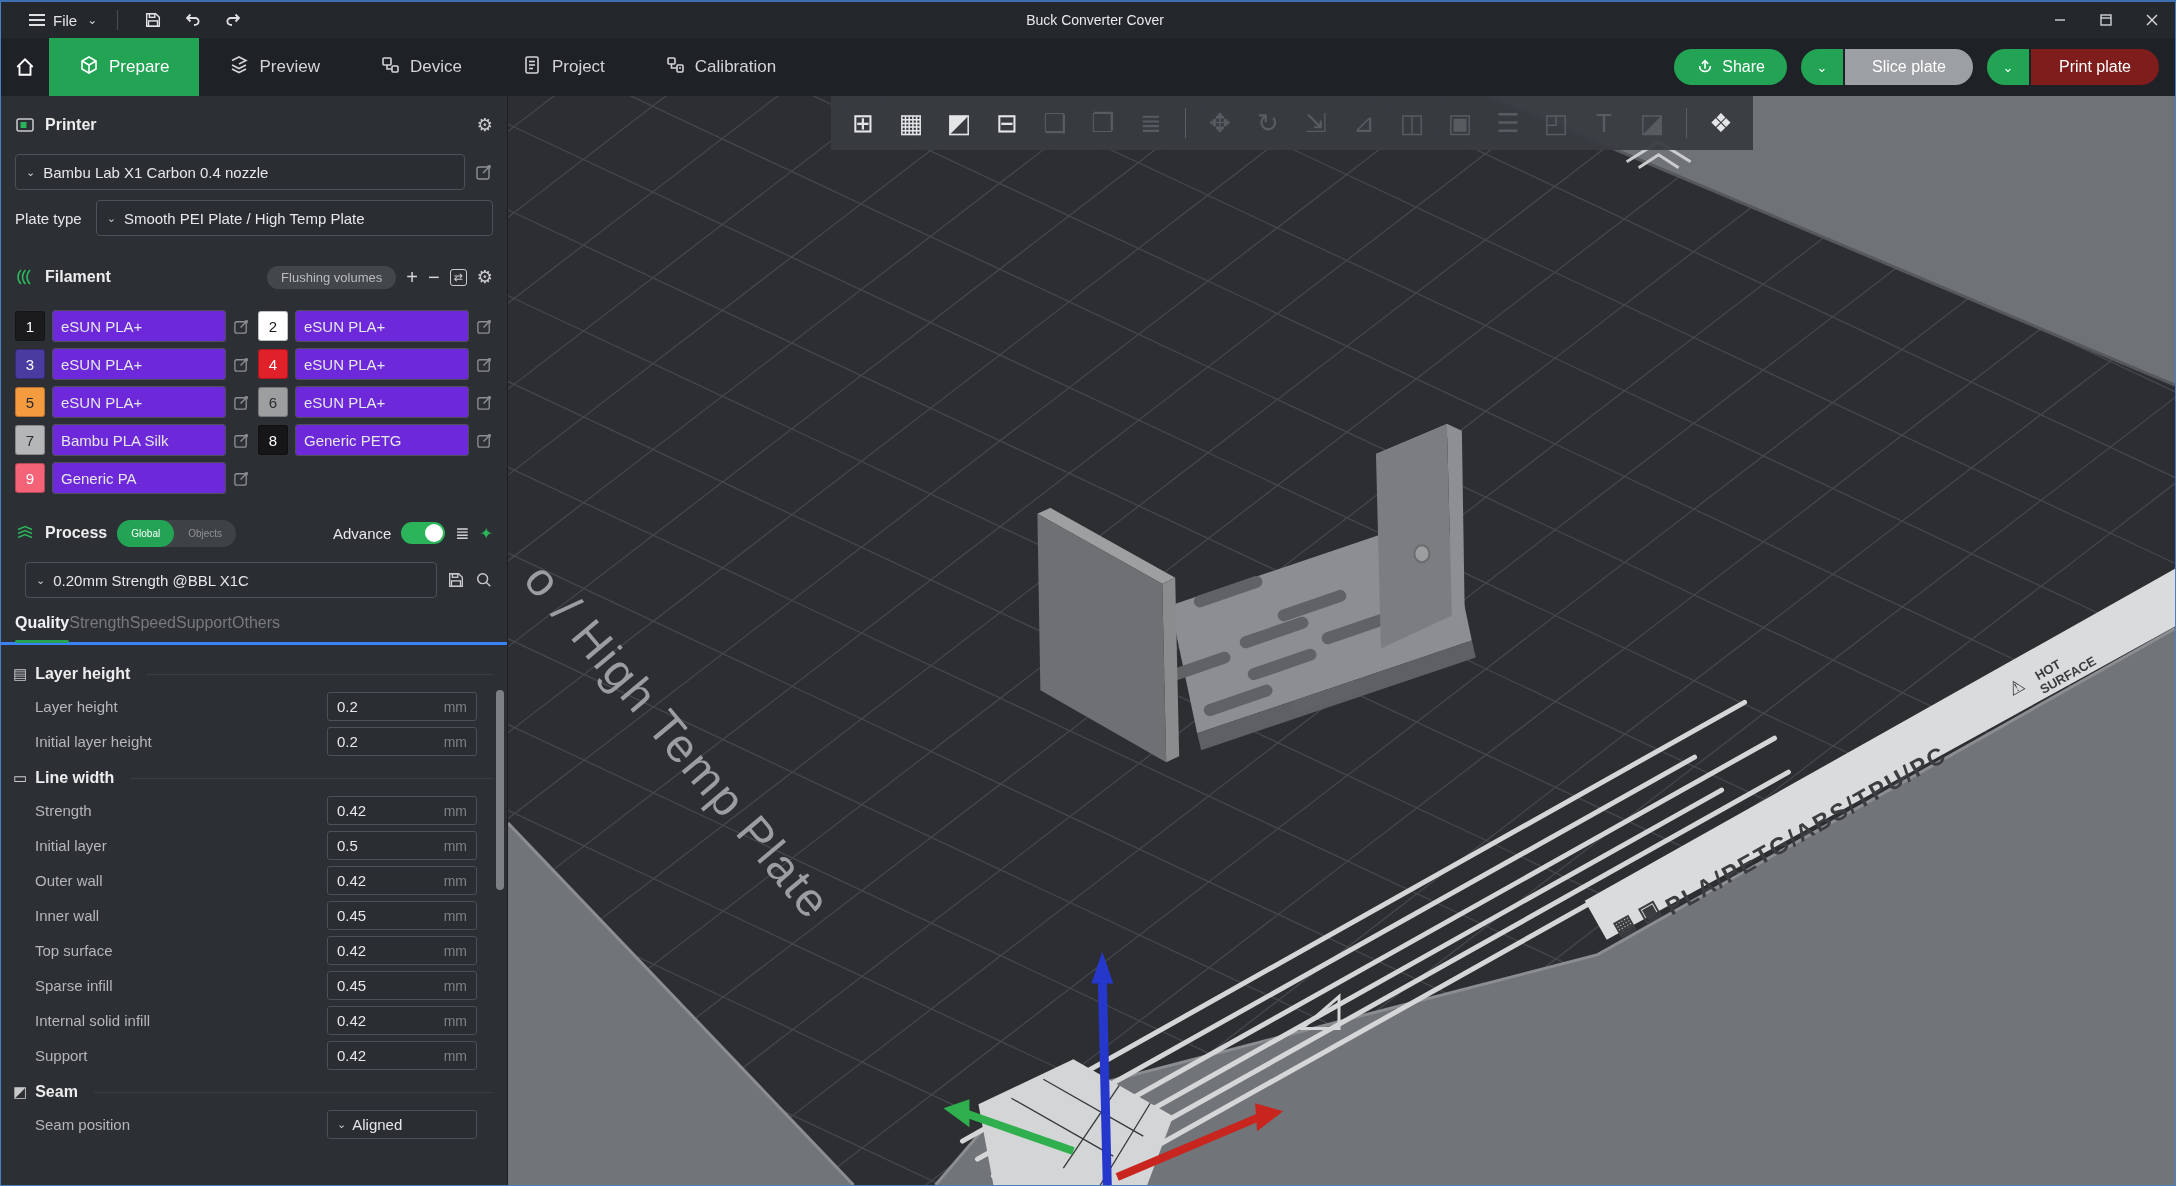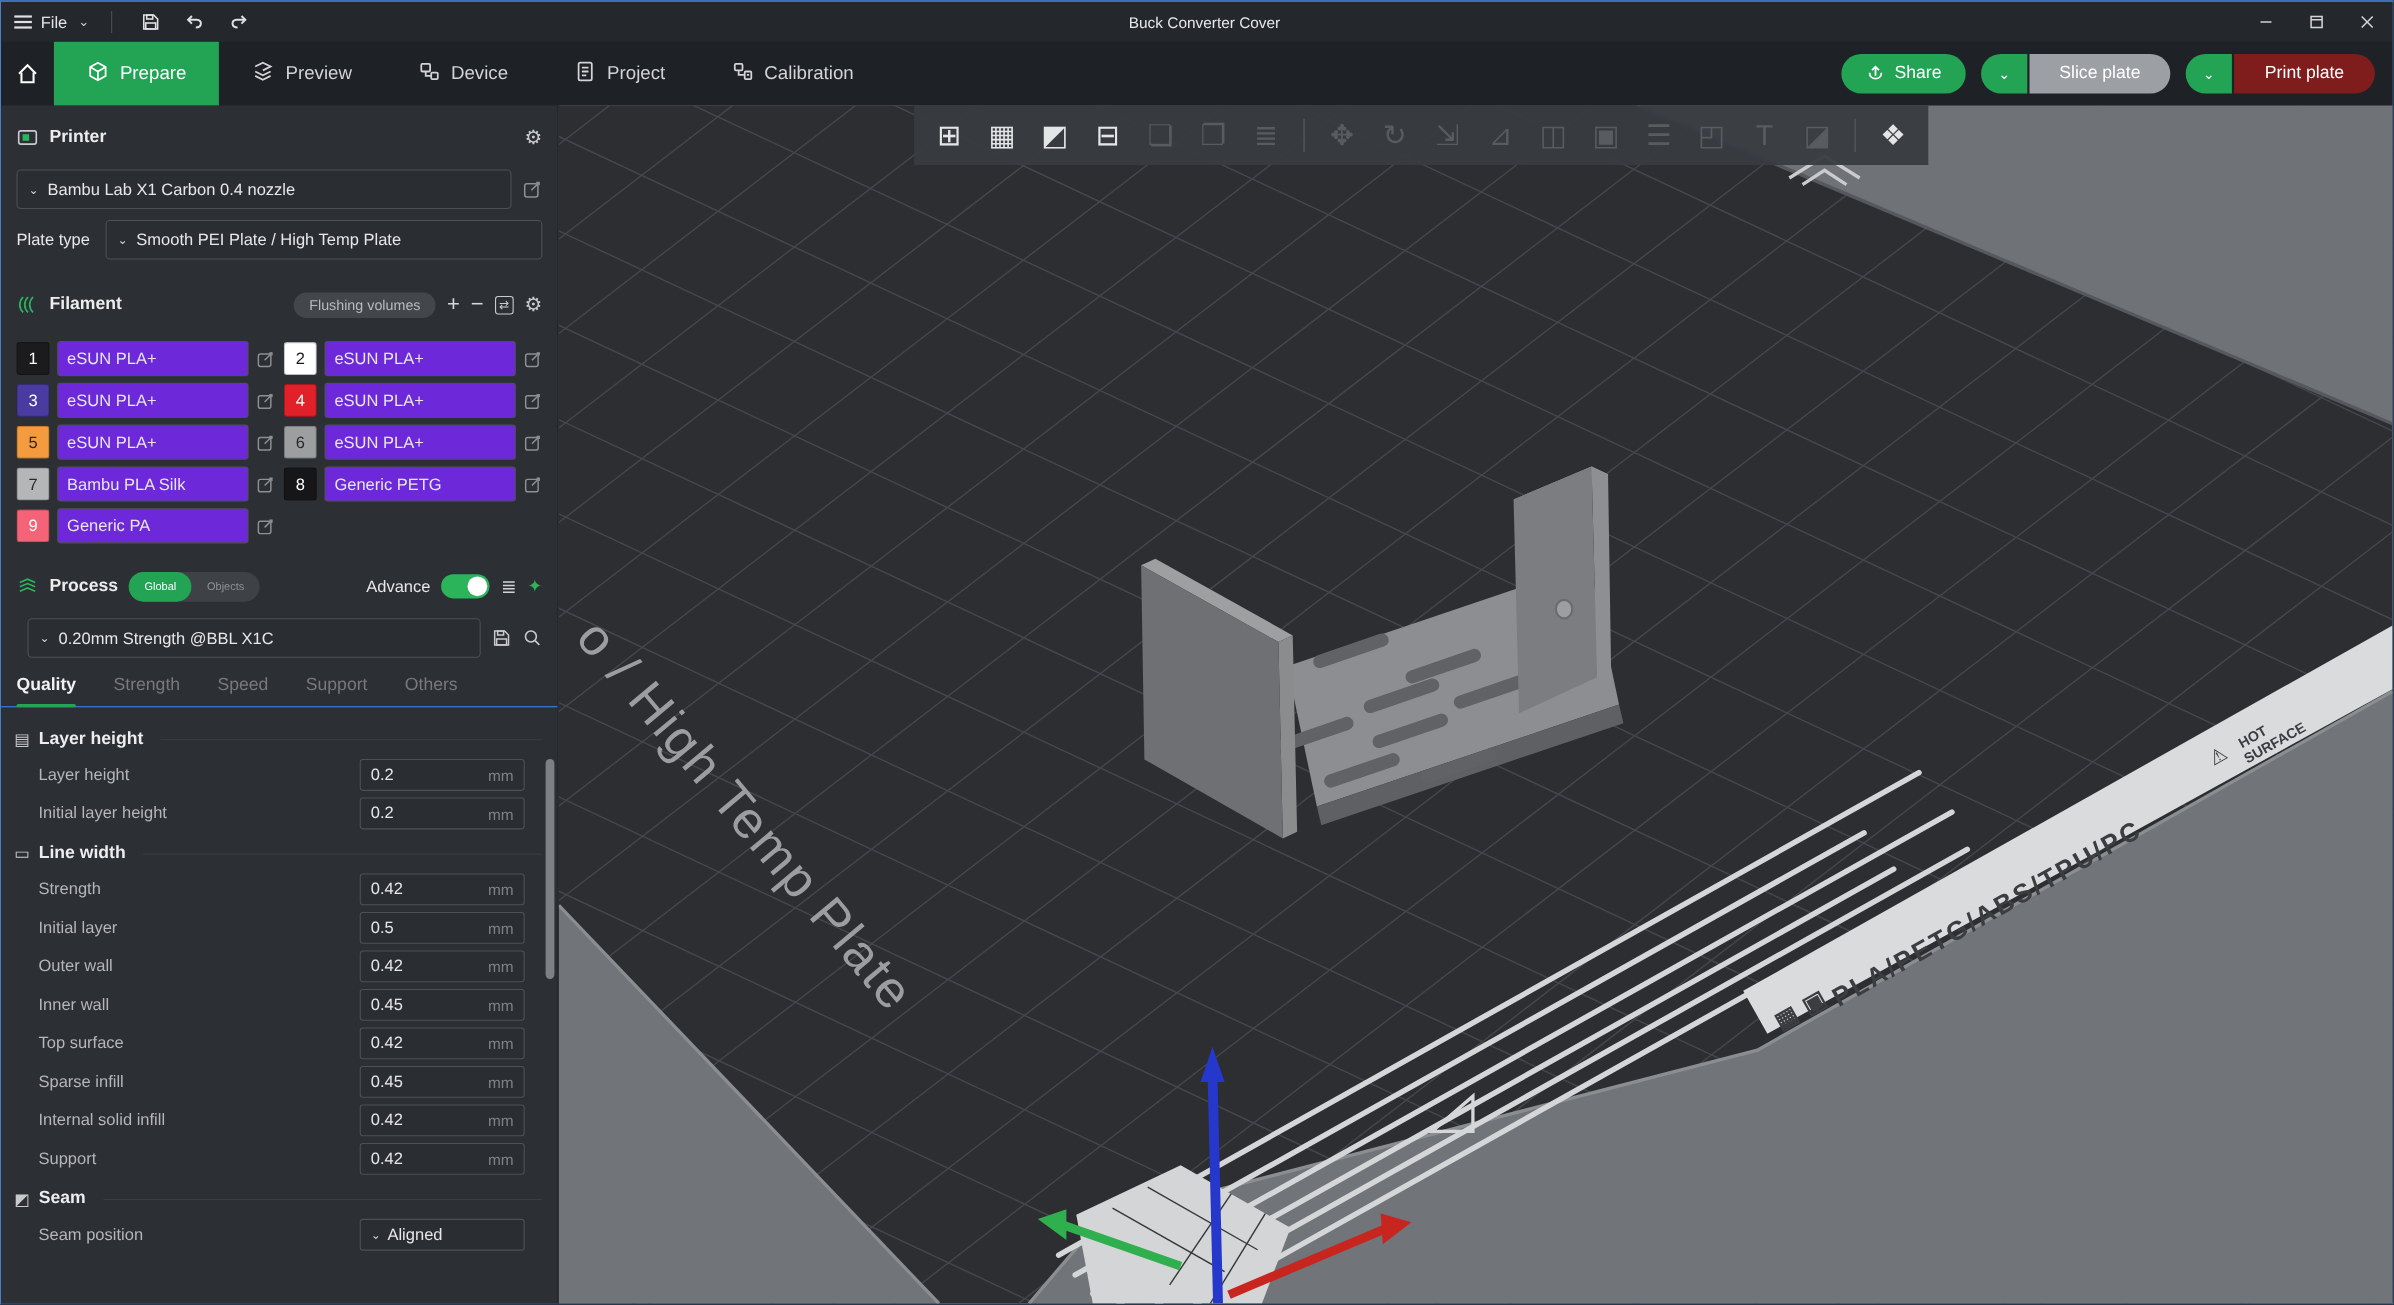--- a/index.html
+++ b/index.html
@@ -3,21 +3,21 @@
 <meta charset="utf-8">
 <style>
   * { margin:0; padding:0; box-sizing:border-box; }
   html,body { width:2176px; height:1186px; overflow:hidden; background:#000; }
   body { font-family:"Liberation Sans", sans-serif; color:#e6e7e9; font-size:15px; }
   .window { width:2176px; height:1186px; display:flex; flex-direction:column;
             border:1px solid #4a7fc4; border-top:2px solid #3d6fb4; background:#2c2f34; }
 
   
   .titlebar { height:36px; background:#24272b; display:flex; align-items:center; position:relative; flex:0 0 auto; }
-  .tb-left { display:flex; align-items:center; gap:10px; padding-left:12px; }
+  .tb-left { display:flex; align-items:center; gap:10px; padding-left:28px; }
   .menu-btn { display:flex; align-items:center; gap:8px; color:#e3e4e6; cursor:pointer; }
   .ham { display:inline-flex; flex-direction:column; gap:3px; }
   .ham i { width:16px; height:2px; background:#dfe0e2; display:block; }
   .chev { font-size:12px; color:#cfd1d3; }
   .tb-sep { width:1px; height:20px; background:#4a4d52; margin:0 10px; }
   .tb-ic { width:30px; height:26px; display:flex; align-items:center; justify-content:center; cursor:pointer; color:#dfe0e2; }
   .tb-title { position:absolute; left:14px; right:0; text-align:center; font-size:14px; color:#e8e9ea; pointer-events:none; }
   .tb-right { margin-left:auto; display:flex; height:100%; }
   .winbtn { width:46px; height:100%; display:flex; align-items:center; justify-content:center; color:#d2d4d6; cursor:pointer; }
 
@@ -65,21 +65,21 @@
              display:flex; align-items:center; padding:0 8px; color:#e6e7e9; font-size:15px; cursor:text; }
   .proc-head { margin-top:16px; }
   .seg-wrap { background:#3e4145; border-radius:14px; height:27px; display:flex; align-items:center; cursor:pointer; }
   .seg { padding:12px 14px; height:27px; display:flex; align-items:center; border-radius:14px; font-size:10px; color:#8f9296; }
   .seg.on { background:#23a455; color:#fff; }
   .adv-label { color:#e6e7e9; font-size:15px; }
   .toggle { width:44px; height:22px; background:#2bb45a; border-radius:11px; position:relative; cursor:pointer; }
   .toggle i { position:absolute; right:2px; top:2px; width:18px; height:18px; background:#fff; border-radius:50%; }
   .list-ic { color:#cfd1d3; font-size:17px; cursor:pointer; }
   .wand-ic { color:#2bb45a; font-size:16px; cursor:pointer; }
-  .proc-tabs { display:flex; gap:34px; padding:16px 14px 0 14px; border-bottom:1px solid #3b82f6;text-align:center; }
+  .proc-tabs { display:flex; padding:16px 14px 0 14px; border-bottom:3px solid #3b82f6;text-align:center; }
   .ptab { font-size:16px; color:#77797d; padding-bottom:10px; cursor:pointer; position:relative; }
   .ptab.active { color:#f0f1f2; font-weight:bold; }
   .ptab.active::after { content:""; position:absolute; left:0; right:0; bottom:-1px; height:3px; background:#25a456; border-radius:2px; }
   .param-list { padding:10px 14px 0 12px; }
   .p-ghead { display:flex; align-items:center; gap:8px; margin:10px 0 6px 0; }
   .p-gicon { color:#c8c9cb; font-size:15px; }
   .p-gtitle { font-size:16px; font-weight:bold; color:#eceded; white-space:nowrap; }
   .p-grule { flex:1; height:1px; background:#3a3d42; margin-left:8px; }
   .p-row { display:flex; align-items:center; height:35px; padding-left:22px; }
   .p-label { flex:1; color:#b4b6b9; font-size:15px; }

